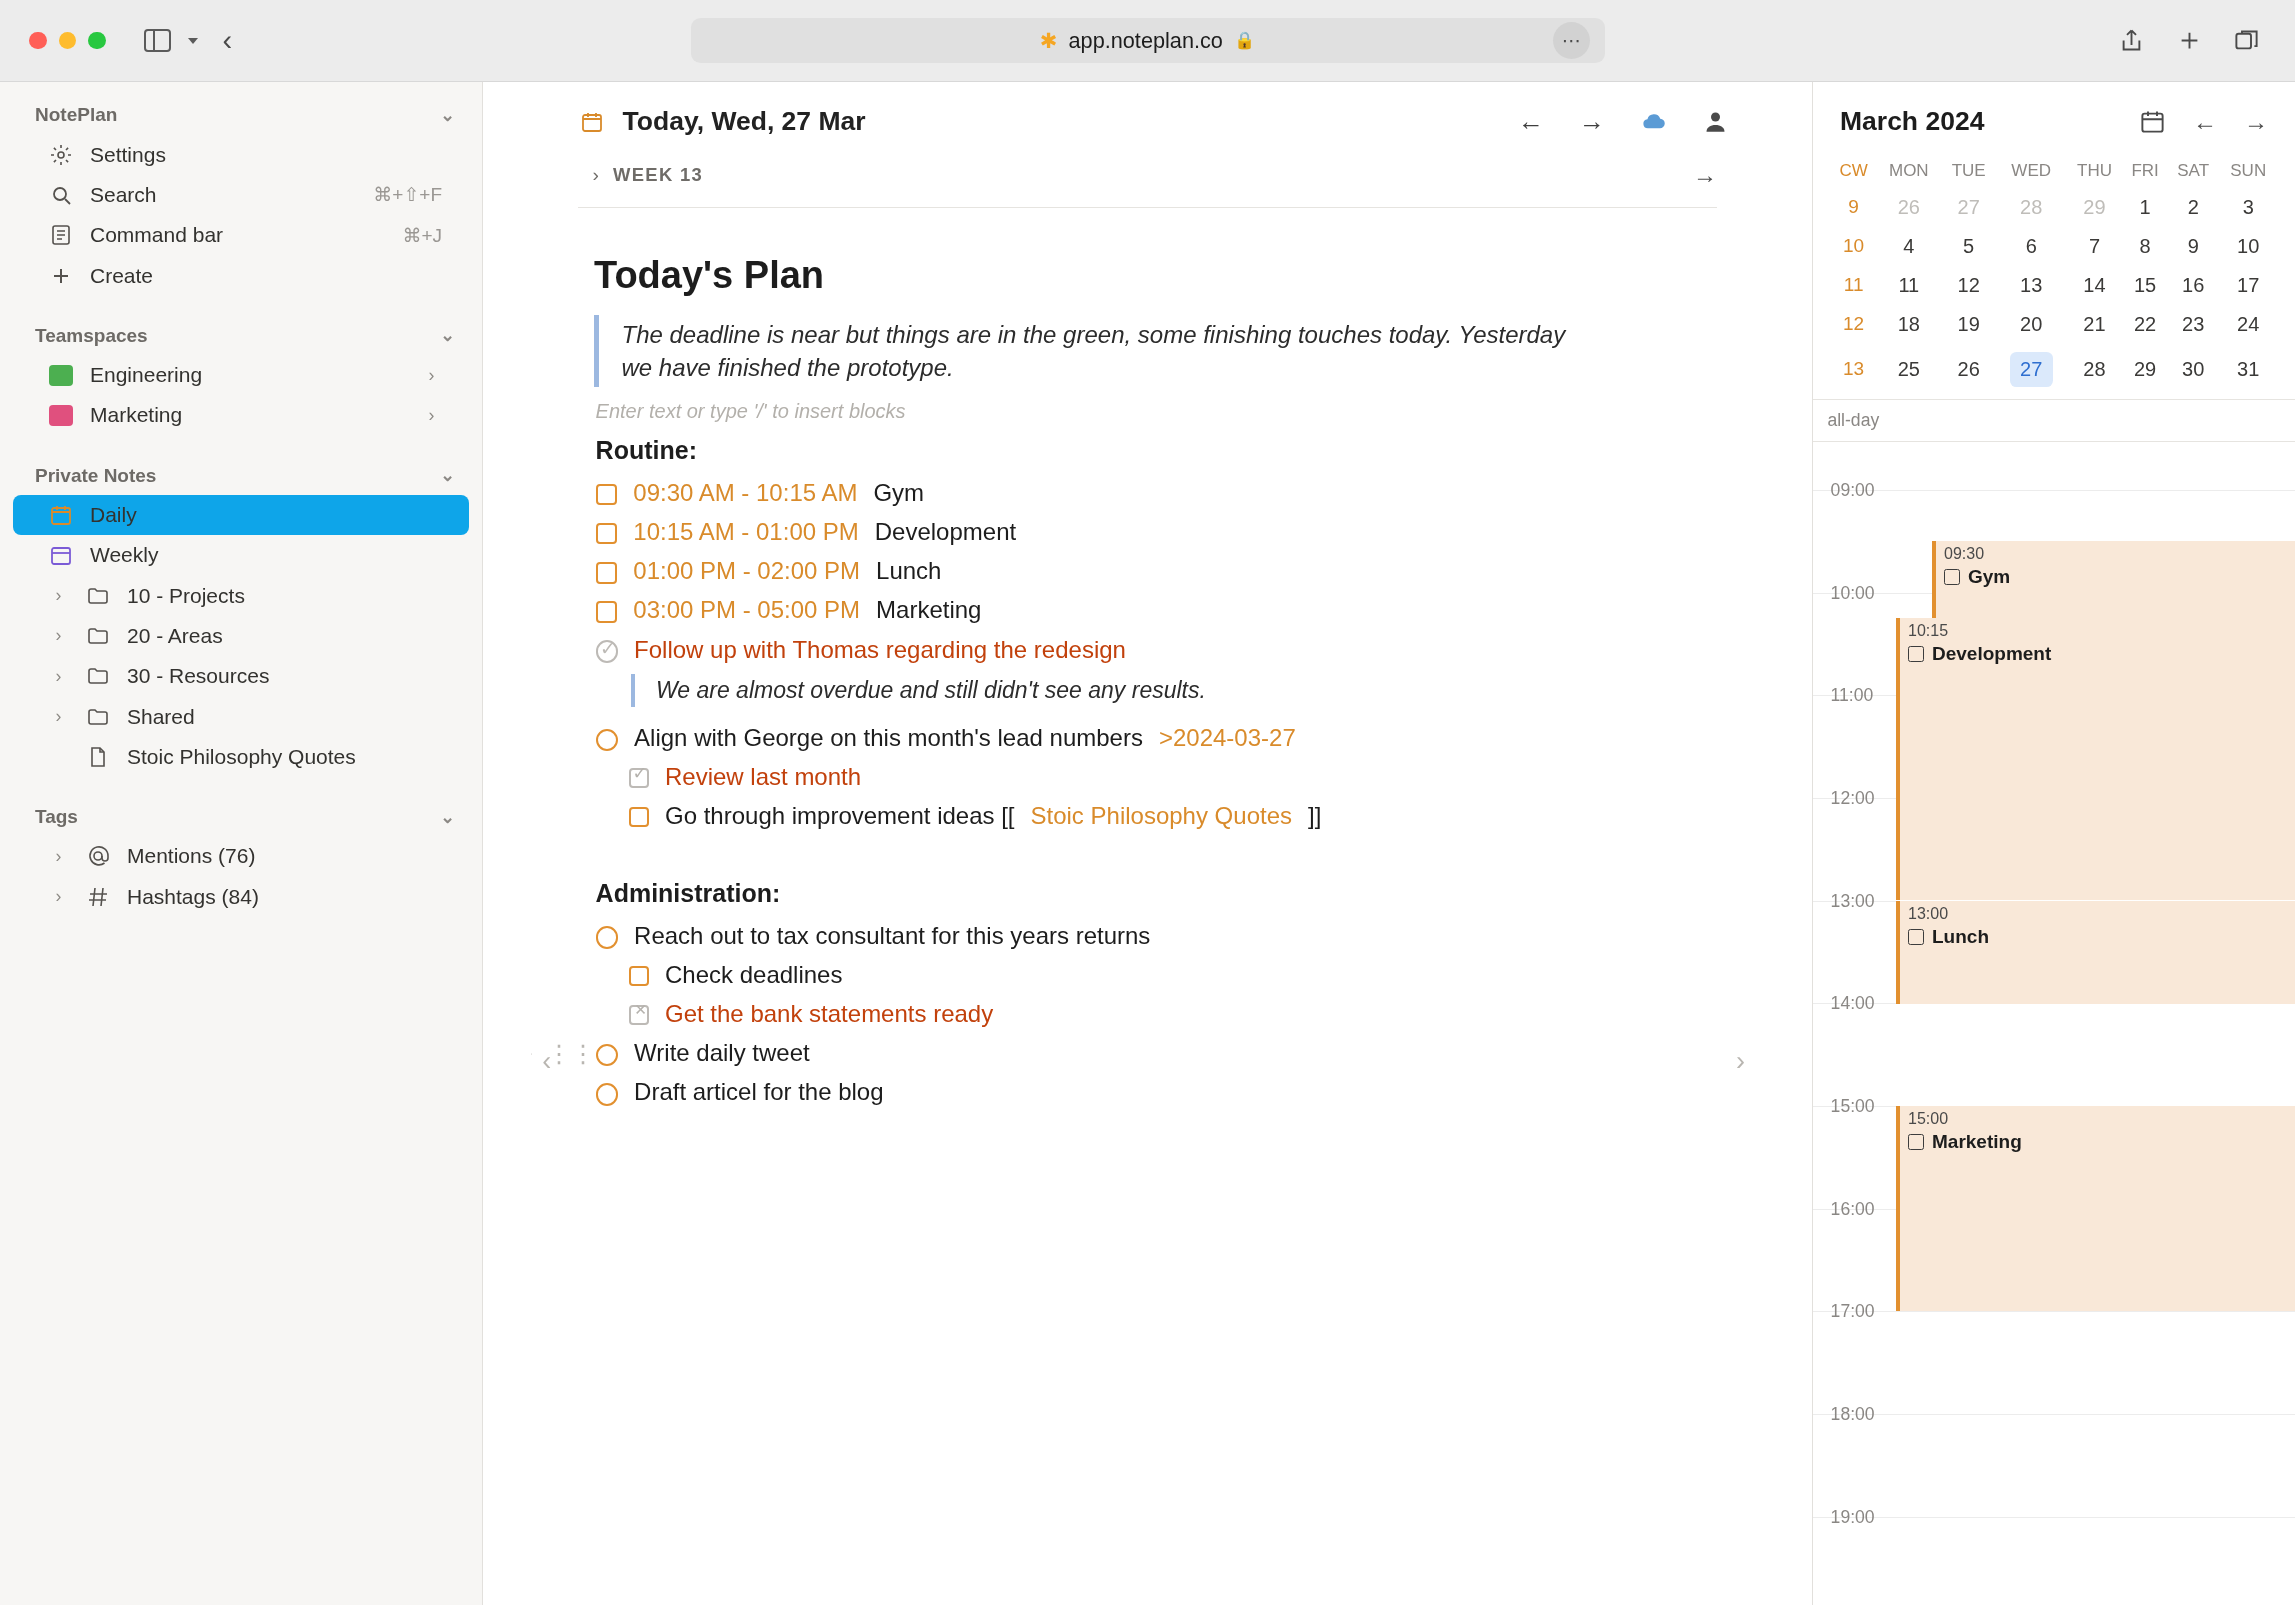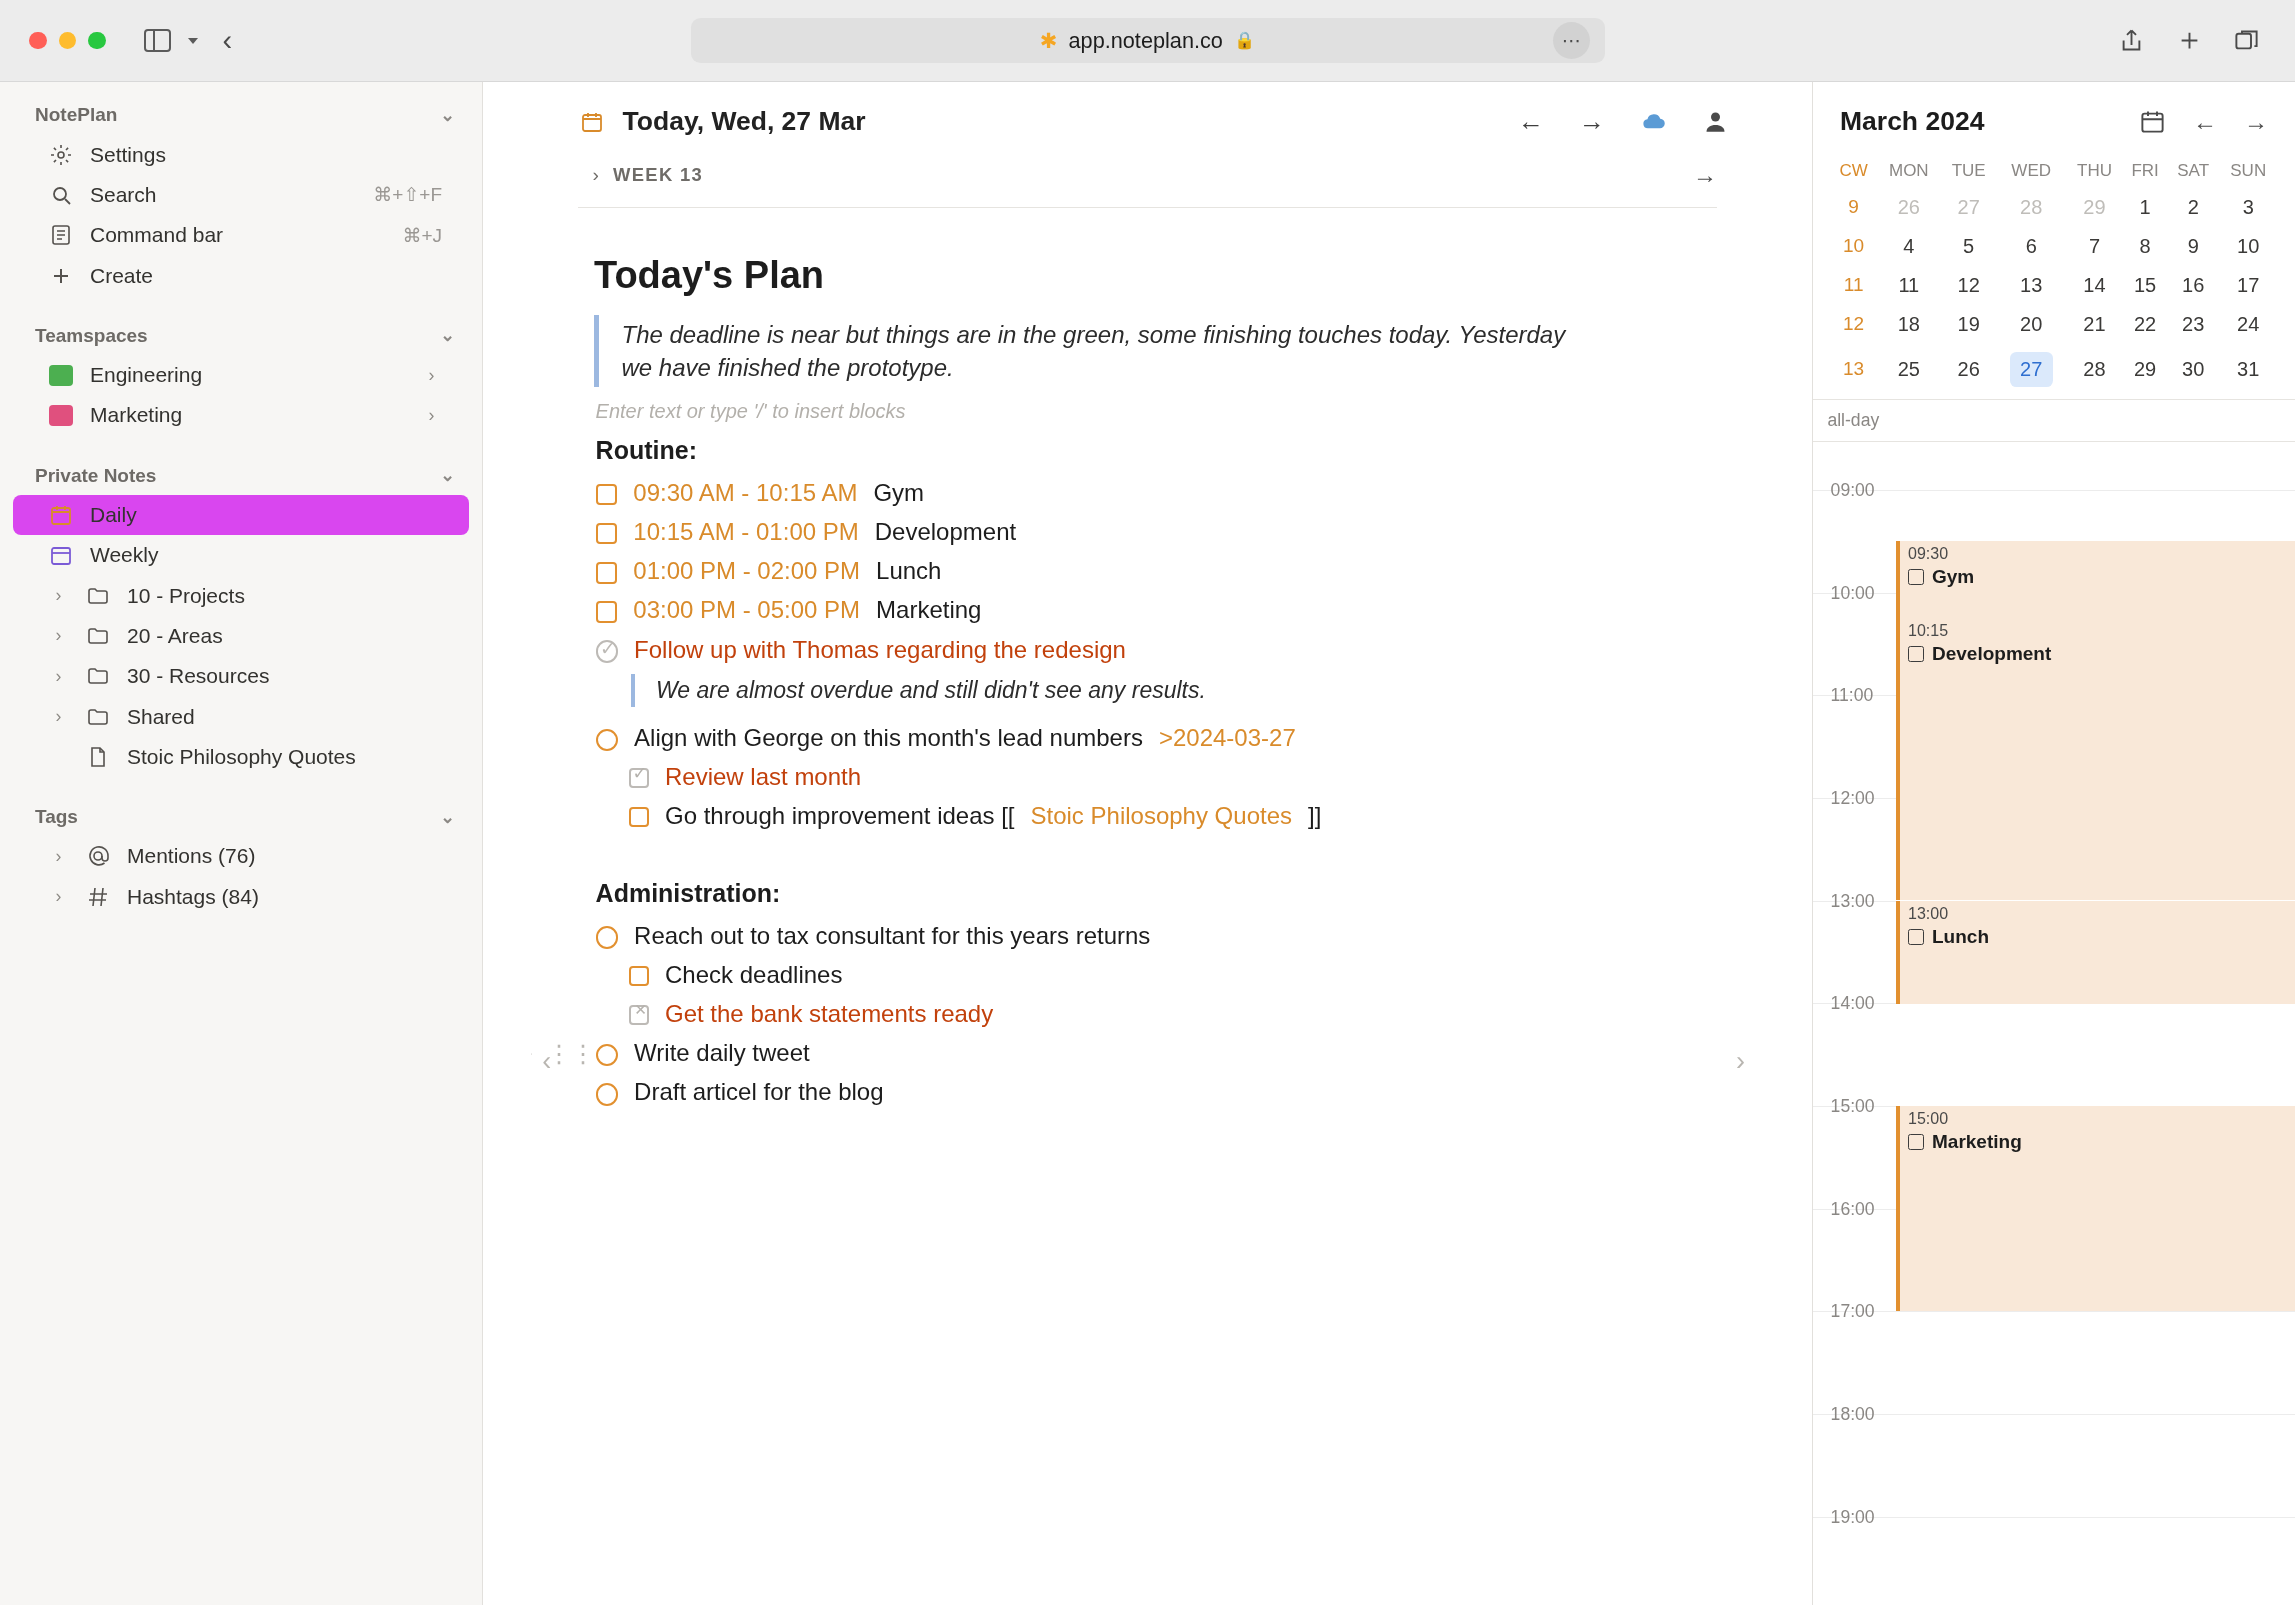--- a/index.html
+++ b/index.html
@@ -63,21 +63,21 @@
   }
   .sb-section-header .title { flex: 1; }
   .sb-chev { color:#8b8884; font-size: 17.6px; }
   .sb-row {
     display: flex; align-items: center; gap: 16px;
     padding: 7.2px 27px 7.2px 35px; position: relative; border-radius: 8px;
     margin: 0 13px; font-size: 21px; color: #33322f;
   }
   .sb-row .label { flex: 1; white-space: nowrap; overflow: hidden; text-overflow: ellipsis; }
   .sb-row .shortcut { color:#9a9793; font-size: 19px; }
-  .sb-row.selected { background: #d946ef; }
+  .sb-row.selected { background: #0ea5e9; }
   .sb-ic { width: 26px; height: 26px; display:flex; align-items:center; justify-content:center; color:#55524e; }
   .sb-ic svg { width: 24px; height: 24px; }
   .sb-arrow { width: 21px; color:#8e8b86; font-size: 17.6px; display:flex; align-items:center; justify-content:center; }
   .sb-spacer { height: 21px; }
   .chip { width: 24px; height: 21px; border-radius: 4px; display:block; }
   .chip.green { background:#4caf50; }
   .chip.pink { background:#e0507e; }
 
   
   .note-pane { flex: 1; min-width: 0; display: flex; flex-direction: column; background:#fff; }
@@ -613,21 +613,21 @@
         <div class="hour-label" style="top:664px;">15:00</div>
         <div class="hour" style="top:767px;"></div>
         <div class="hour-label" style="top:767px;">16:00</div>
         <div class="hour" style="top:869px;"></div>
         <div class="hour-label" style="top:869px;">17:00</div>
         <div class="hour" style="top:972px;"></div>
         <div class="hour-label" style="top:972px;">18:00</div>
         <div class="hour" style="top:1075px;"></div>
         <div class="hour-label" style="top:1075px;">19:00</div>
 
-        <div class="event" style="top:99px; height:77px;">
+        <div class="event" style="top:99px; height:77px;margin-left:36px;">
           <div class="etime">09:30</div>
           <div class="etitle">
             <span class="ecb"></span>
             <span>Gym</span>
           </div>
         </div>
         <div class="event" style="top:176px; height:282px;">
           <div class="etime">10:15</div>
           <div class="etitle">
             <span class="ecb"></span>

